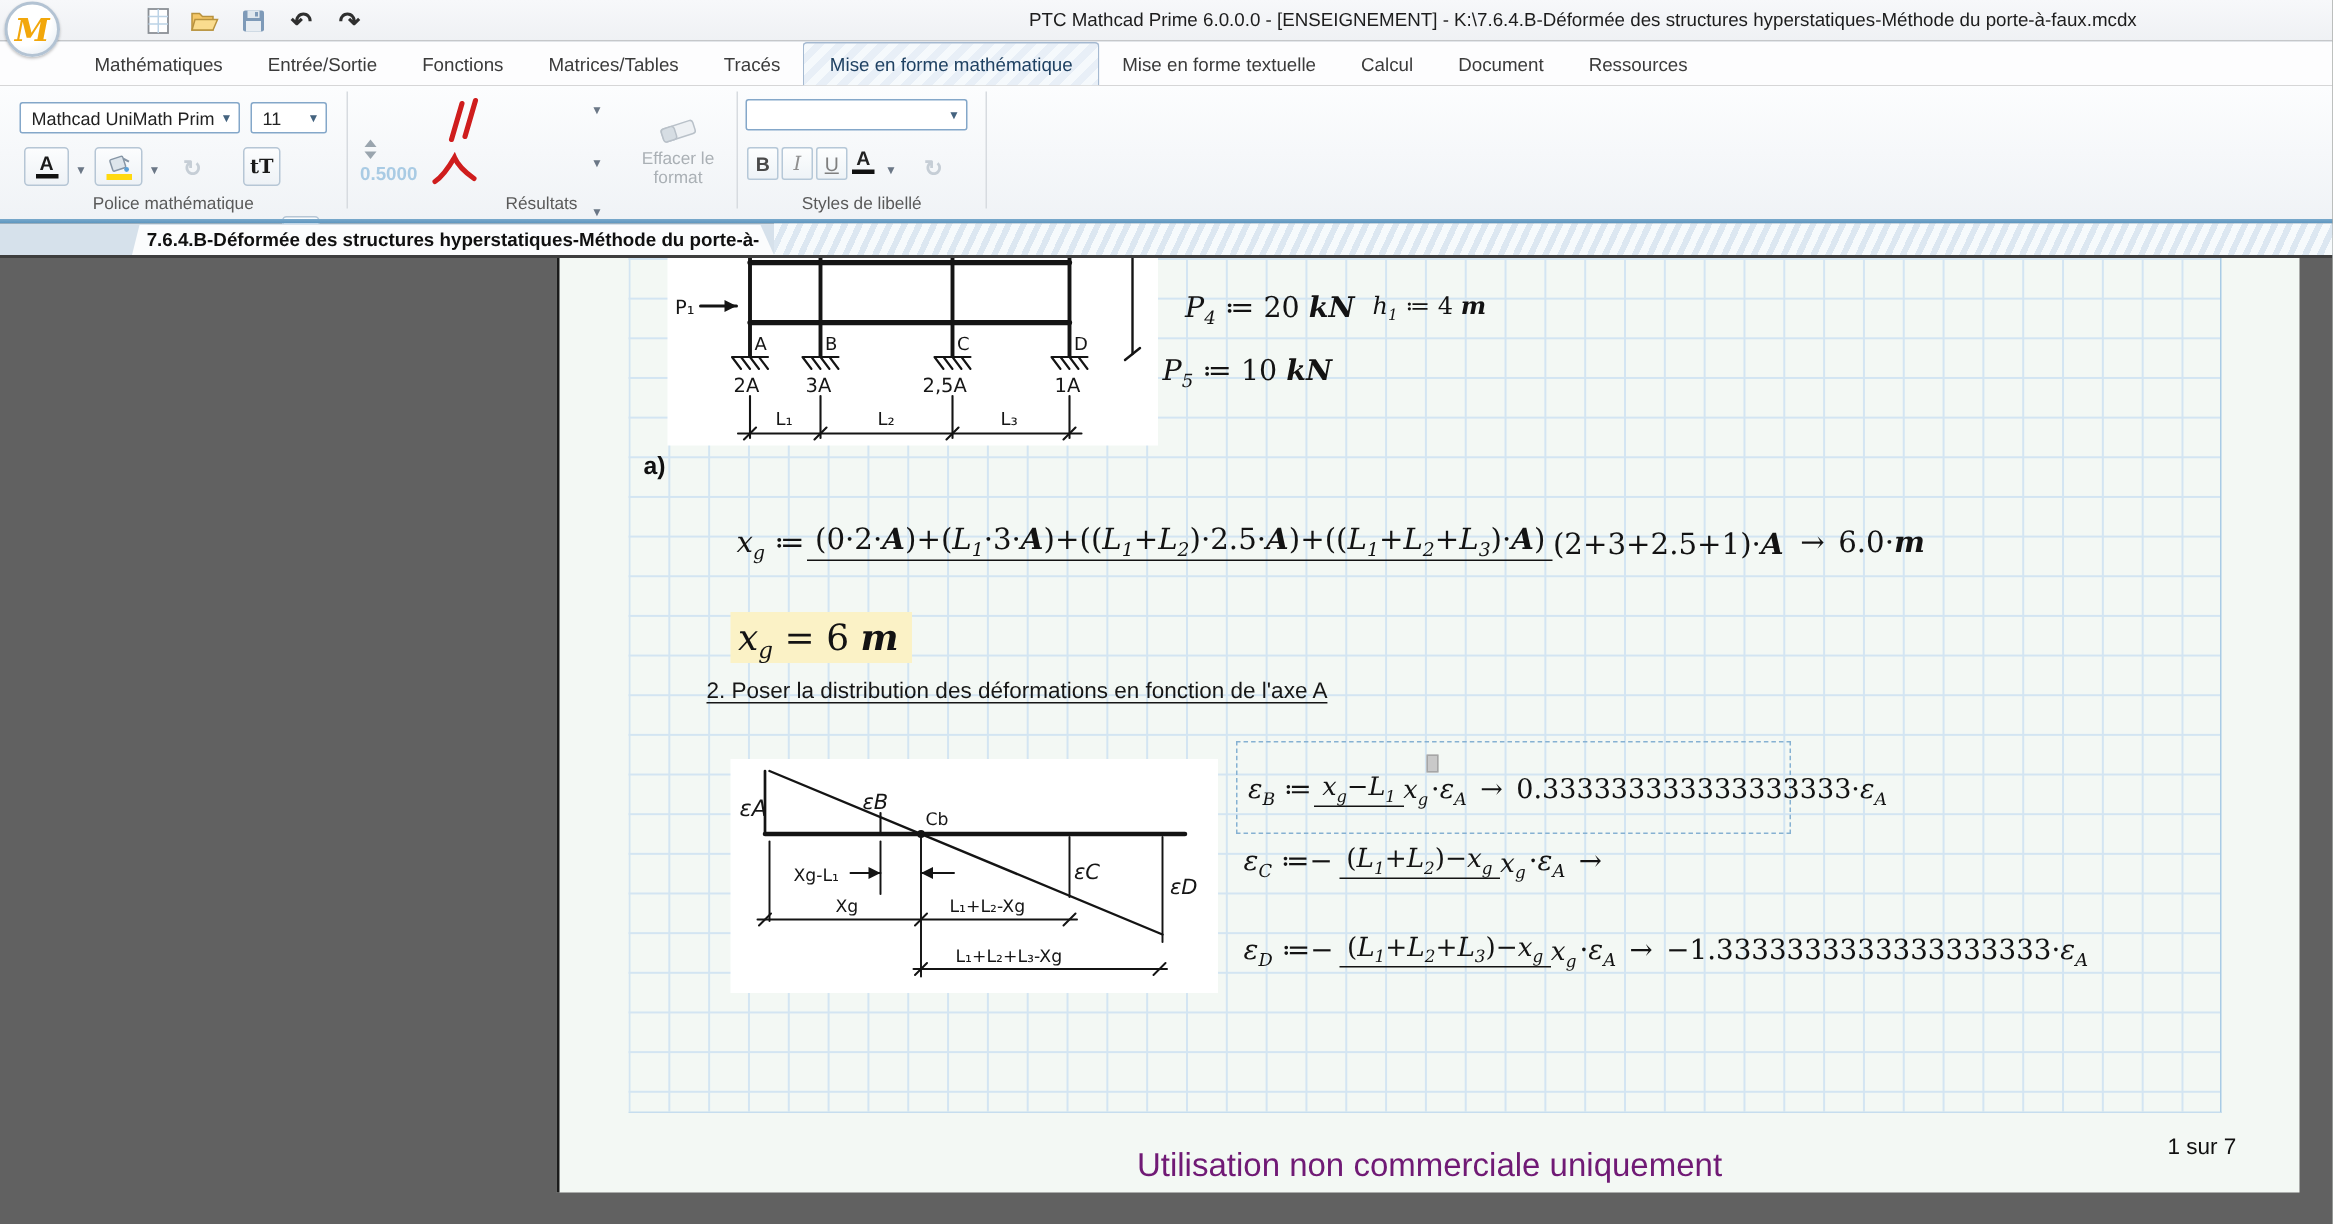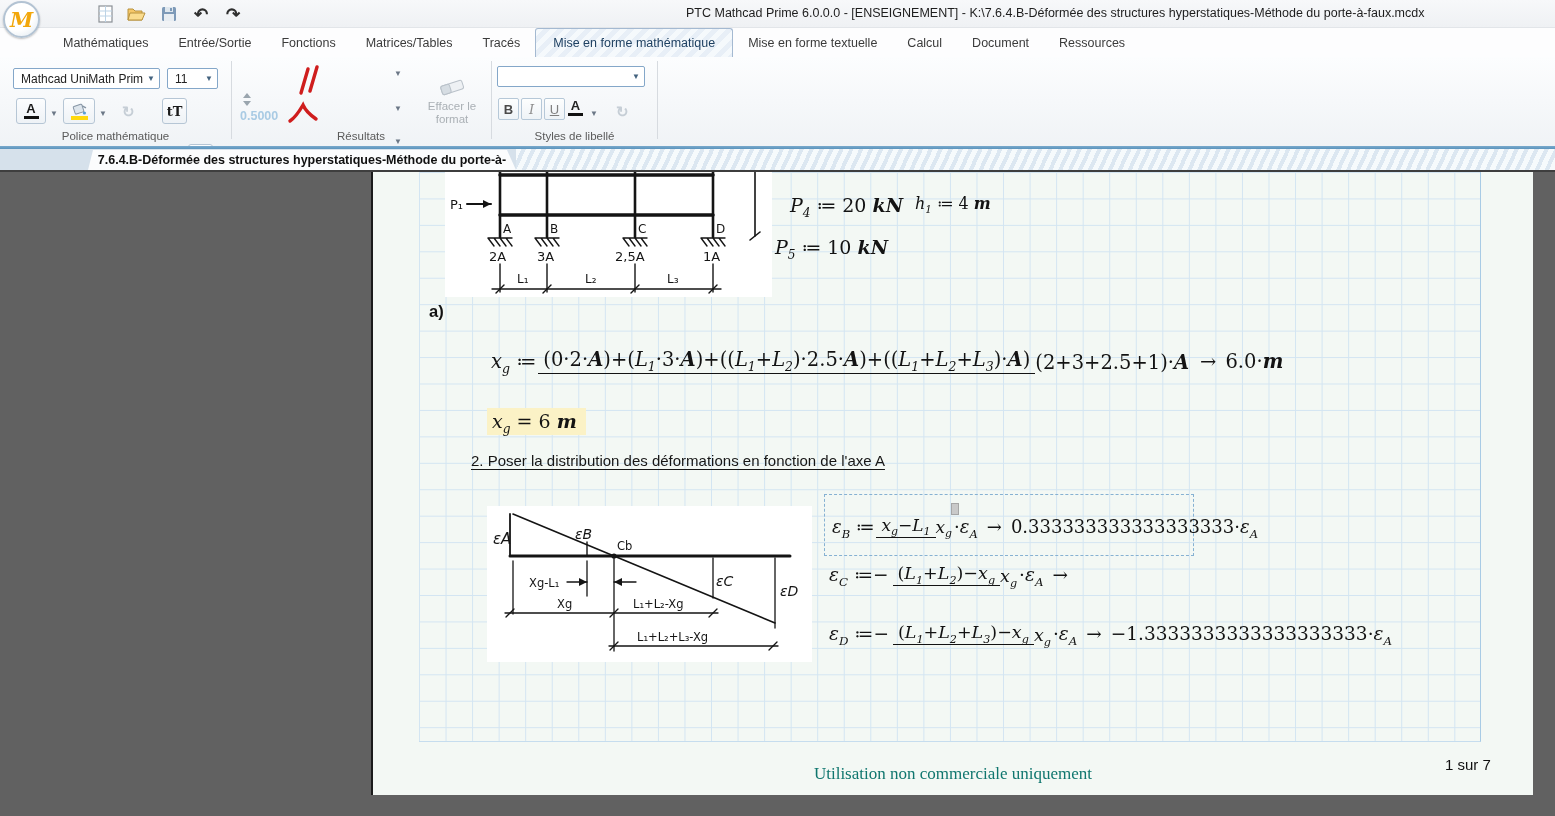--- a/index.html
+++ b/index.html
@@ -93,21 +93,21 @@
   .sign { font-style:normal; margin-right:2px; }
   .hl { background:#fbf2c6; padding:2px 9px 3px 5px; }
   .sel-box { position:absolute; border:1px dashed #86b1d2; }
   .sel-handle { position:absolute; width:8px; height:12px; background:#c9c9c9; border:1px solid #a6a6a6; }
   .caret-cursor { display:inline-block; width:1.5px; height:17px; background:#8a8a8a; vertical-align:-3px; }
 
   .txt-head { position:absolute; font-size:15px; color:#161616; text-decoration:underline;
     text-underline-offset:3px; white-space:nowrap; }
   .sec-label { position:absolute; font-size:16.5px; font-weight:bold; color:#111; }
   .footer-note { position:absolute; left:0; top:592px; width:100%; text-align:center;
-    font-size:17px; color:#0f766e;font-family:Liberation Serif, serif; }
+    font-size:22px; color:#701a75; }
   .page-num { position:absolute; left:1072px; top:584px; font-size:15px; color:#101010; }
 
   svg text { font-family:"DejaVu Sans", sans-serif; fill:#161616; }
 </style>
 </head>
 <body>
 
 <div id="app">
 
   <div class="titlebar">
@@ -312,21 +312,21 @@
       <div class="eq" style="left:118px; top:176px; font-size:19.5px;">
         <span class="m"><span>x</span><sub>g</sub><span class="r"> ≔</span></span>
         <span class="frac">
           <span class="fnum m"><span class="r">(0·2·</span><span class="b">A</span><span class="r">)+(</span><span>L</span><sub>1</sub><span class="r">·3·</span><span class="b">A</span><span class="r">)+((</span><span>L</span><sub>1</sub><span class="r">+</span><span>L</span><sub>2</sub><span class="r">)·2.5·</span><span class="b">A</span><span class="r">)+((</span><span>L</span><sub>1</sub><span class="r">+</span><span>L</span><sub>2</sub><span class="r">+</span><span>L</span><sub>3</sub><span class="r">)·</span><span class="b">A</span><span class="r">)</span></span>
           <span class="fden m"><span class="r">(2+3+2.5+1)·</span><span class="b">A</span></span>
         </span>
         <span class="m arrow">→</span>
         <span class="m"><span class="r">6.0·</span><span class="b">m</span></span>
       </div>
 
-      <div class="eq" style="left:114px; top:236px; font-size:19px;">
+      <div class="eq" style="left:114px; top:236px; font-size:24px;">
         <span class="m hl"><span>x</span><sub>g</sub><span class="r"> = </span><span class="r">6 </span><span class="b">m</span></span>
       </div>
 
       <div class="txt-head" style="left:98px; top:280px;">2. Poser la distribution des déformations en fonction de l'axe A</div>
 
       <div class="figure" style="left:114px; top:334px; width:325px; height:156px;">
         <svg width="325" height="156" viewBox="0 0 325 156">
           <g stroke="#141414" fill="none" stroke-linecap="round">
             <path d="M23 50 H303" stroke-width="3"></path>
             <path d="M23 8 V50" stroke-width="1.8"></path>

